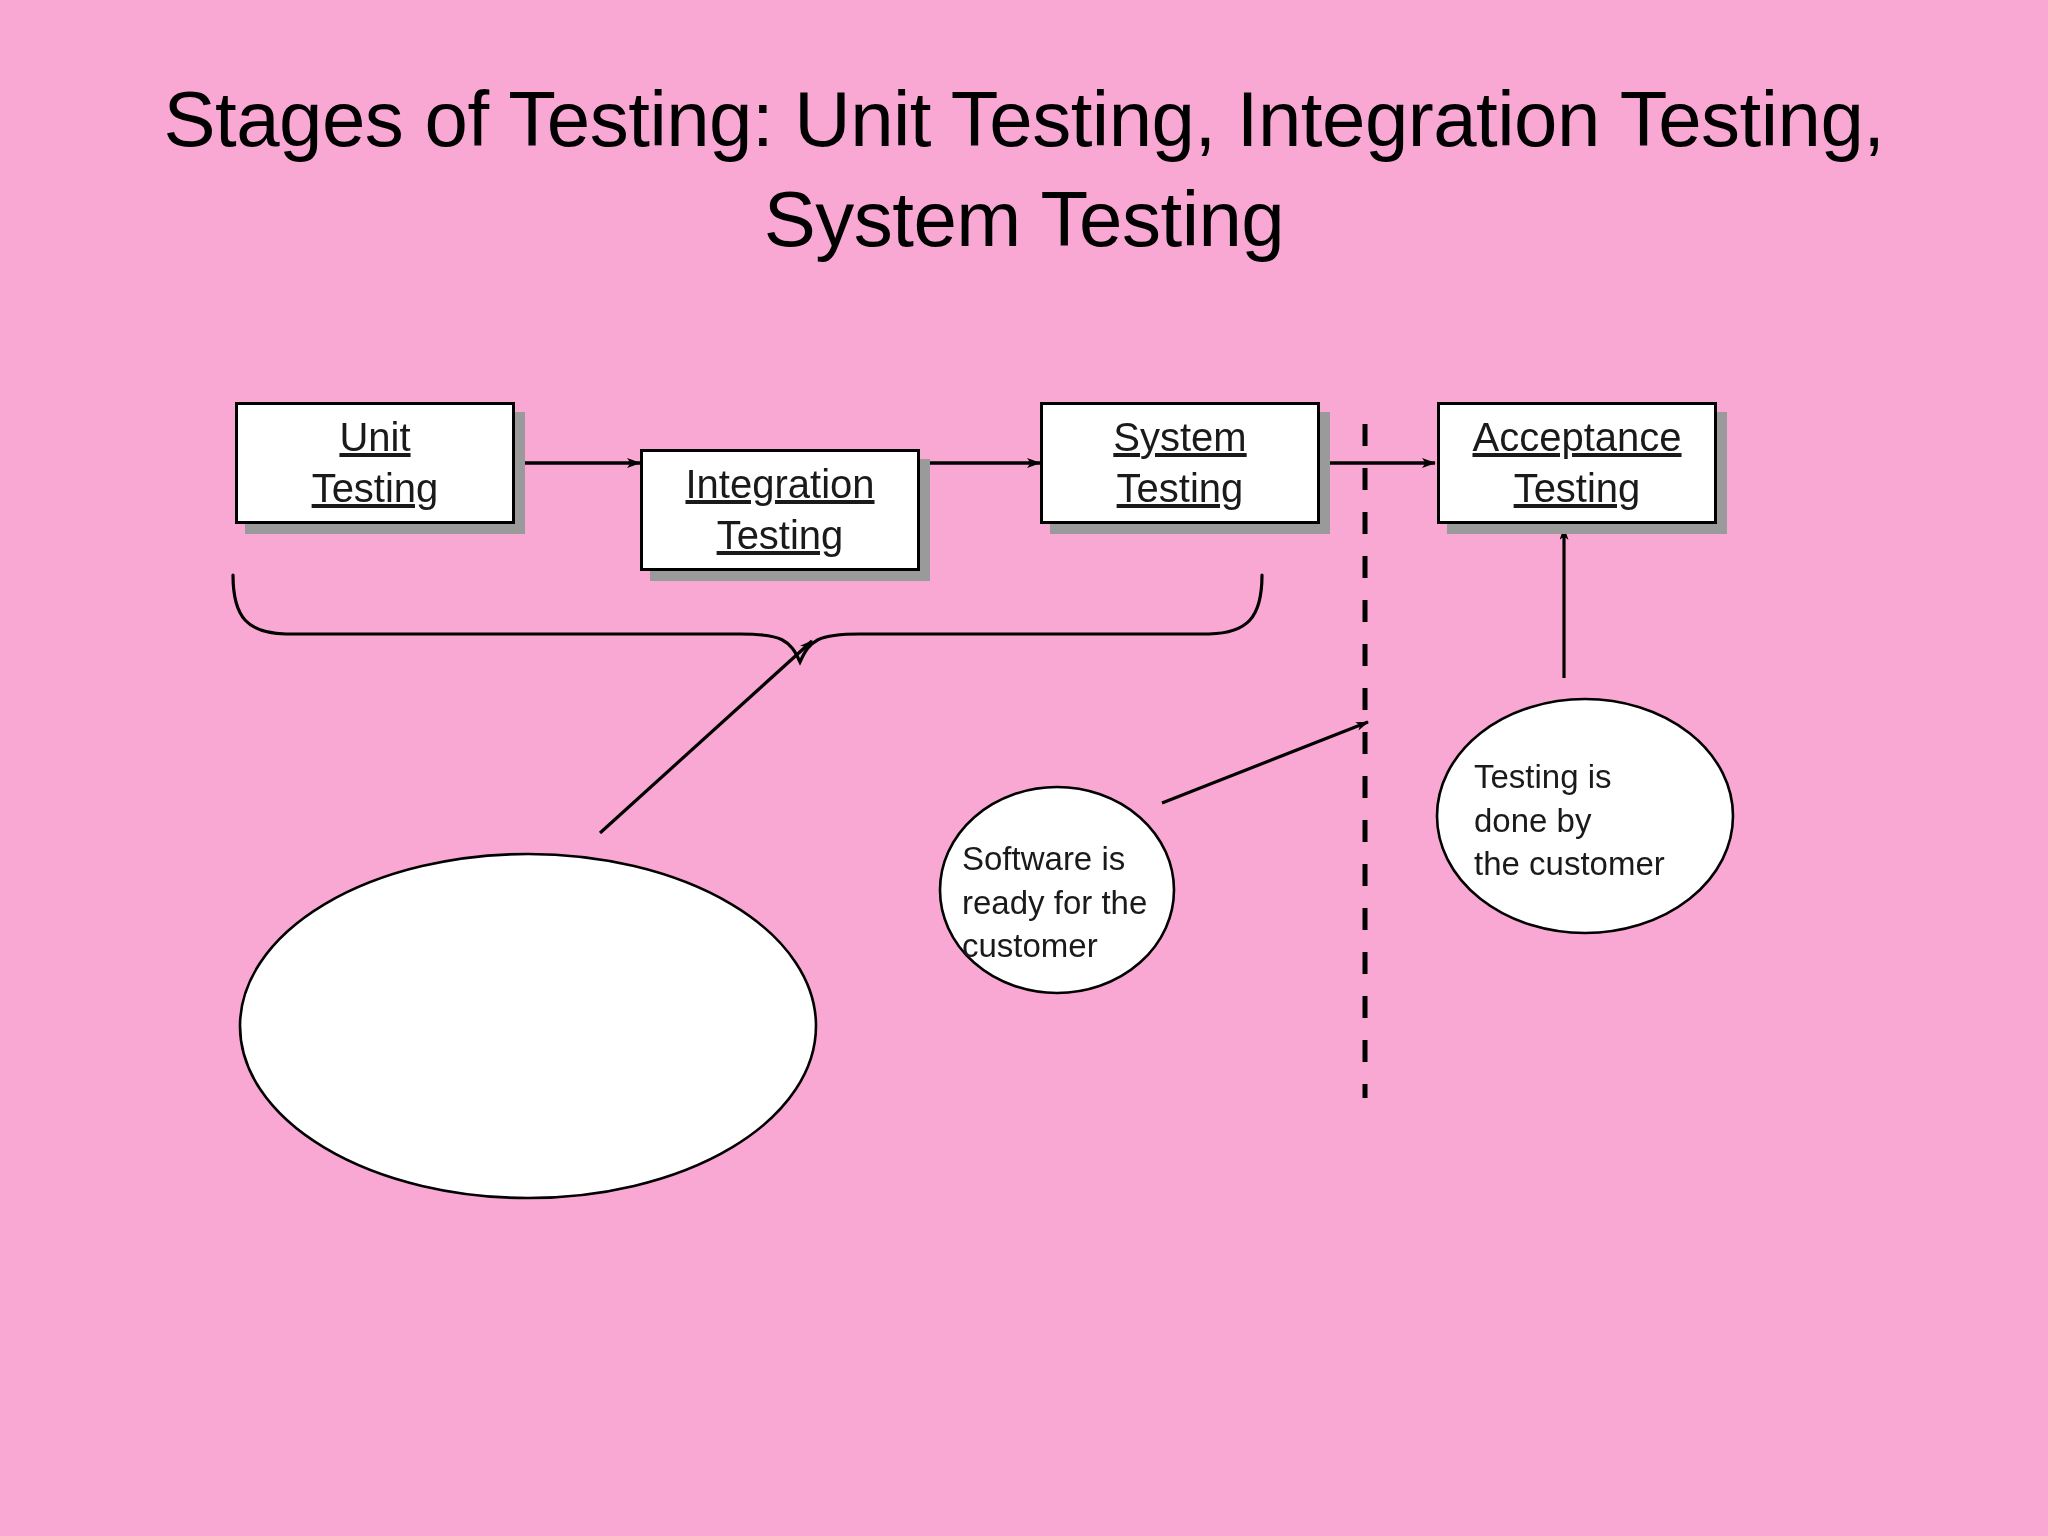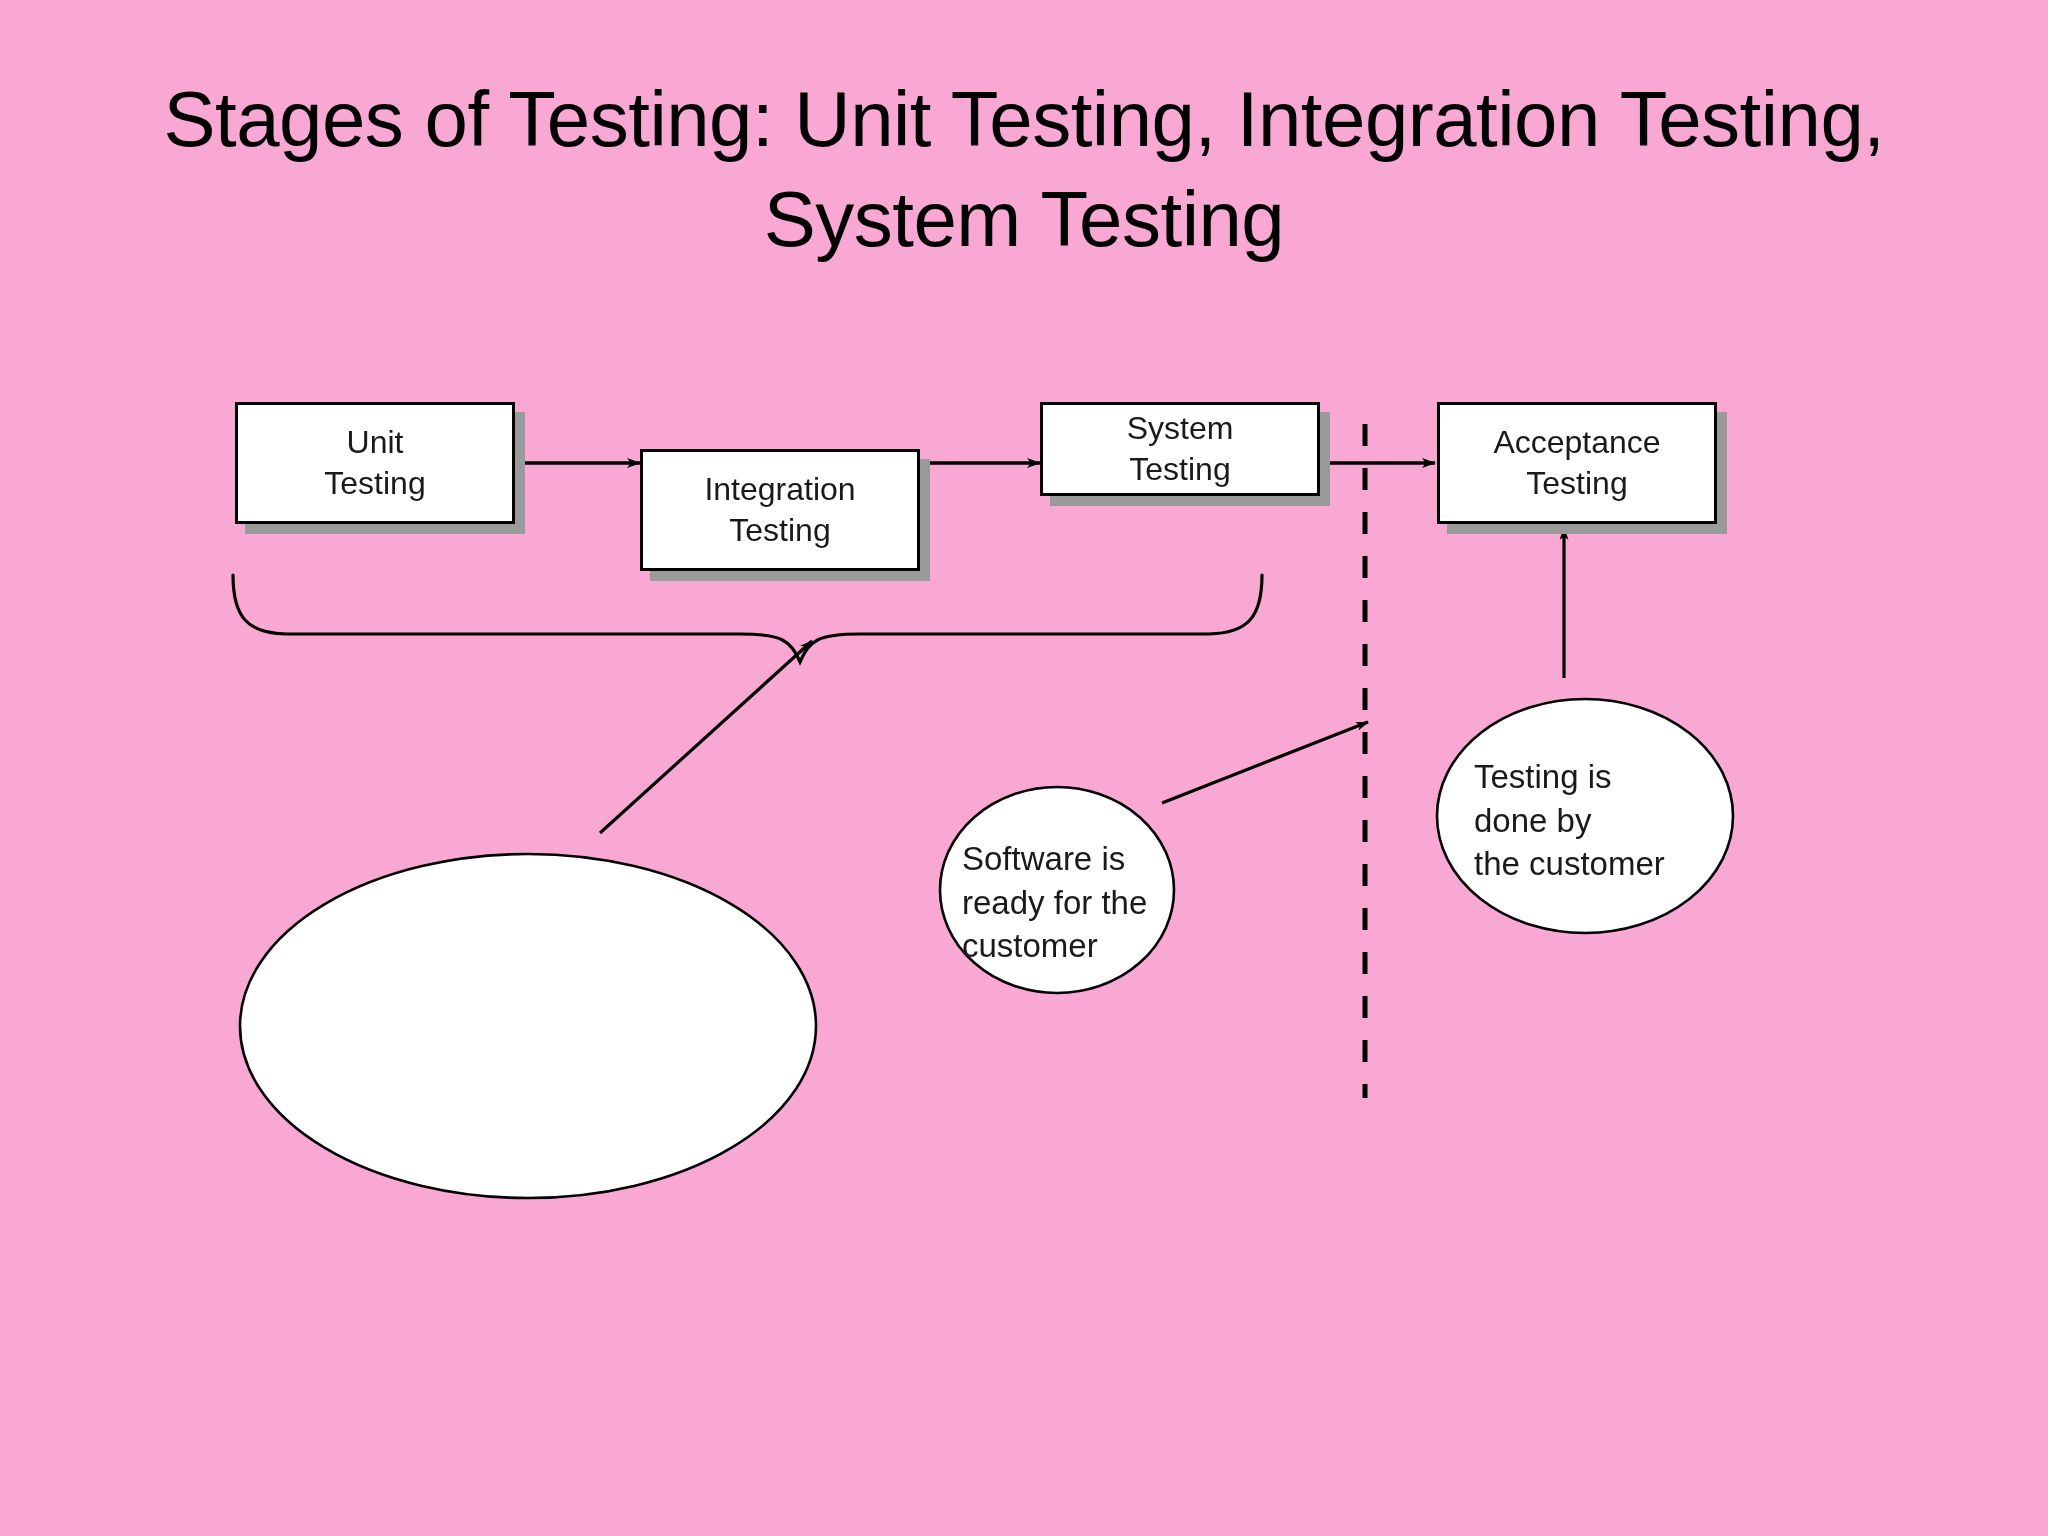--- a/index.html
+++ b/index.html
@@ -52,25 +52,26 @@
     border: 3px solid #000000;
     background: #ffffff;
     box-shadow: 10px 10px 0 0 #9a9a9a;
     display: flex;
     align-items: center;
     justify-content: center;
     z-index: 5;
   }
   .proc-box .proc-label {
     font-family: "Liberation Sans", sans-serif;
-    font-size: 32px;
+    font-size: 40px;
     line-height: 1.28;
     color: #1a1a1a;
     text-align: center;
     white-space: pre-line;
+    text-decoration: underline;
   }
 
   
   .callout {
     position: absolute;
     z-index: 6;
     display: flex;
     align-items: center;
     justify-content: flex-start;
   }
@@ -145,21 +146,21 @@
     <div class="proc-box" style="left:235px; top:402px; width:280px; height:122px;">
       <span class="proc-label">Unit
 Testing</span>
     </div>
 
     <div class="proc-box" style="left:640px; top:402px; width:280px; height:122px;margin-top:47px;">
       <span class="proc-label">Integration
 Testing</span>
     </div>
 
-    <div class="proc-box" style="left:1040px; top:402px; width:280px; height:94px;">
+    <div class="proc-box" style="left:1040px; top:402px; width:280px; height:122px;">
       <span class="proc-label">System
 Testing</span>
     </div>
 
     <div class="proc-box" style="left:1437px; top:402px; width:280px; height:122px;">
       <span class="proc-label">Acceptance
 Testing</span>
     </div>
 
 

